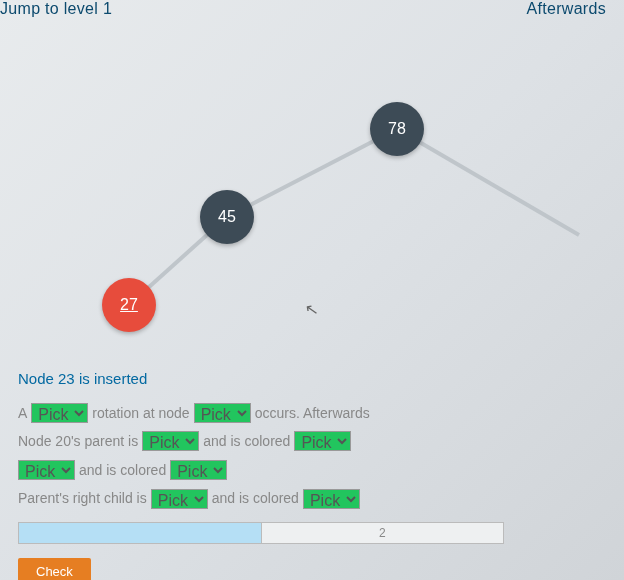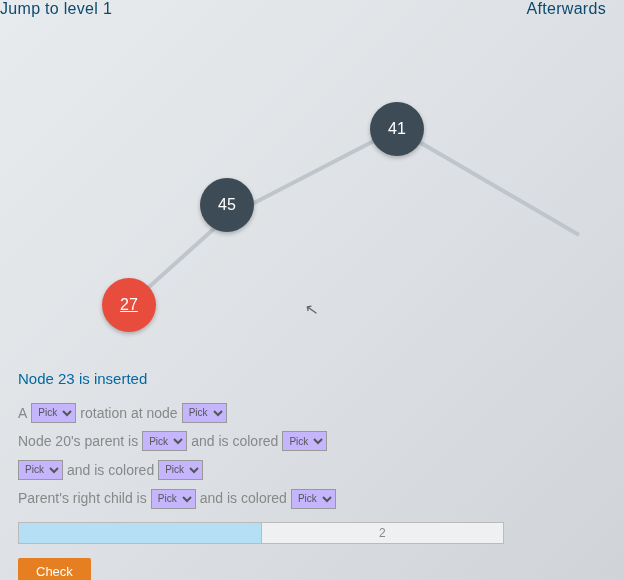--- a/index.html
+++ b/index.html
@@ -72,24 +72,24 @@
       color: #0369a1;
     }
     .line {
       display: flex;
       align-items: center;
       flex-wrap: wrap;
       gap: 4px;
       margin-bottom: 2px;
     }
     select {
-      font-size: 10px;
+      font-size: 16px;
       padding: 1px 2px;
       border: 1px solid #999;
-      background: #c4b5fd;
+      background: #22c55e;
       color: #555;
       height: 20px;
     }
     .progress-row {
       position: absolute;
       top: 522px;
       left: 18px;
       right: 120px;
       height: 22px;
       display: flex;
@@ -126,35 +126,36 @@
 
 <div class="top-text" style="left:0;top:0;">Jump to level 1</div>
 <div class="top-text" style="right:18px;top:0;">Afterwards</div>
 
 <div class="tree-area">
   <svg width="624" height="300">
       <line x1="397" y1="89" x2="227" y2="177" stroke="#bfc5ca" stroke-width="4"></line>
       <line x1="397" y1="89" x2="579" y2="195" stroke="#bfc5ca" stroke-width="4"></line>
       <line x1="227" y1="177" x2="129" y2="265" stroke="#bfc5ca" stroke-width="4"></line>
     </svg>
-<div class="node node-dark" style="left: 370px; top: 62px;">41</div>
-    <div class="node node-dark" style="left: 200px; top: 138px;">45</div>
+<div class="node node-dark" style="left: 370px; top: 62px;">78</div>
+    <div class="node node-dark" style="left: 200px; top: 150px;">45</div>
     <div class="node node-red" style="left: 102px; top: 238px;">27</div>
   </div>
 
 <div class="cursor">↖</div>
 
 <div class="questions">
   <div class="header">Node 23 is inserted</div>
 
   <div class="line">
     <span>A</span>
     <select><option>Pick</option></select>
     <span>rotation at node</span>
     <select><option>Pick</option></select>
+    <span>occurs. Afterwards</span>
   </div>
 
   <div class="line">
     <span>Node 20's parent is</span>
     <select><option>Pick</option></select>
     <span>and is colored</span>
     <select><option>Pick</option></select>
   </div>
 
   <div class="line">

